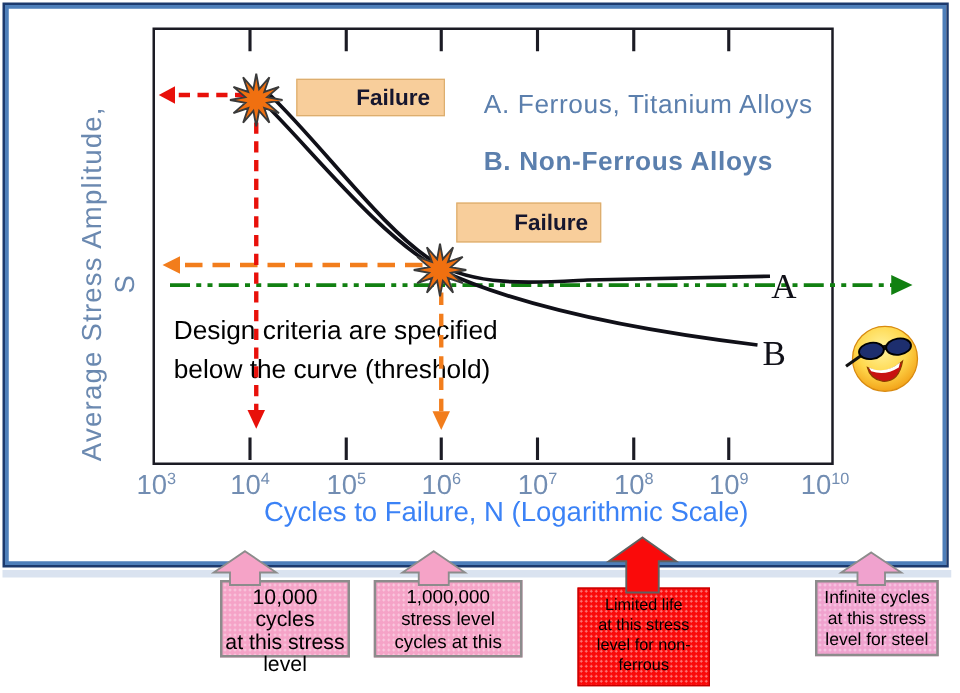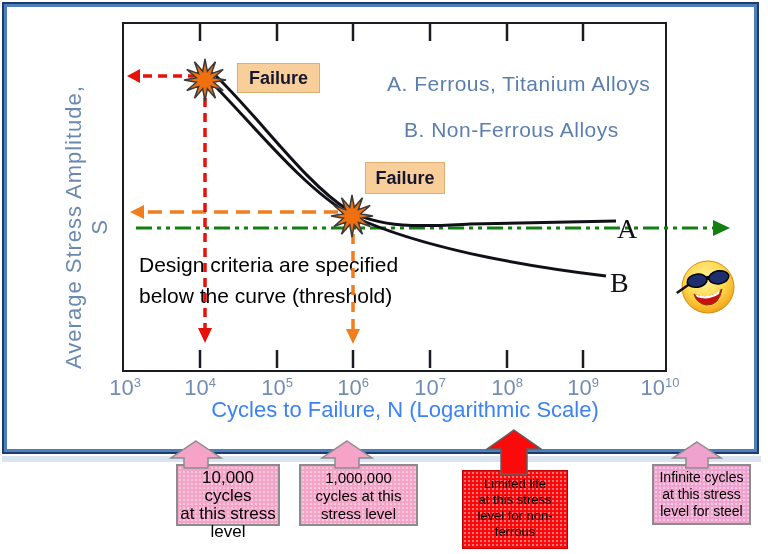--- a/index.html
+++ b/index.html
@@ -12,21 +12,21 @@
   .y-label{position:absolute;left:-63px;top:201px;width:300px;text-align:center;
            font-size:22px;letter-spacing:1px;color:#6B89B0;transform:rotate(-90deg);}
   .x-label{position:absolute;left:175px;top:397px;width:460px;text-align:center;
            font-size:22px;color:#3b82f6;}
   .xtick{position:absolute;top:375px;transform:translateX(-50%);font-size:22px;color:#728DB2;}
   .xtick sup{font-size:13px;}
   .legend-line{position:absolute;font-size:21px;color:#5B7FAD;letter-spacing:0.5px;}
   .note{position:absolute;left:139px;top:249px;font-size:21px;line-height:31px;color:#000000;}
   .failure-box{position:absolute;background:#F8CE9B;border:1px solid #DDAE6F;
                color:#16162E;font-weight:bold;font-size:18px;text-align:right;
-               display:flex;align-items:center;justify-content:center;}
+               display:flex;align-items:center;justify-content:center;padding-left:36px;}
   .fb1{left:237px;top:63px;width:81px;height:28px;}
   .fb2{left:365px;top:162px;width:78px;height:30px;}
   .svg-layer{position:absolute;left:0;top:0;width:768px;height:554px;pointer-events:none;}
   .callout{position:absolute;text-align:center;color:#000;
            background-image:radial-gradient(rgba(255,255,255,.45) 1px, transparent 1px);
            background-size:4px 4px;}
   .pinkbox{background-color:#F5A3C7;border:2px solid #8C8C8C;}
   .co1{left:148px;top:464px;width:100px;height:55px;font-size:17px;line-height:18px;padding-top:3px;margin-left:28px;}
   .co2{left:299px;top:464px;width:115px;height:55px;font-size:15px;line-height:18px;padding-top:3px;}
   .co3{left:462px;top:470px;width:104px;height:72px;background-color:#FA0A0A;border:1px solid #C00000;
@@ -52,21 +52,21 @@
   <span class="xtick" style="left:277px"><span>10</span><sup>5</sup></span>
   <span class="xtick" style="left:353px"><span>10</span><sup>6</sup></span>
   <span class="xtick" style="left:430px"><span>10</span><sup>7</sup></span>
   <span class="xtick" style="left:507px"><span>10</span><sup>8</sup></span>
   <span class="xtick" style="left:583px"><span>10</span><sup>9</sup></span>
   <span class="xtick" style="left:660px"><span>10</span><sup>10</sup></span>
 
   <div class="x-label">Cycles to Failure, N (Logarithmic Scale)</div>
 
   <div class="legend-line" style="left:387px;top:72px;">A. Ferrous, Titanium Alloys</div>
-  <div class="legend-line" style="left:404px;top:118px;">B. Non-Ferrous Alloys</div>
+  <div class="legend-line" style="left:387px;top:118px;font-weight:bold;">B. Non-Ferrous Alloys</div>
 
   <div class="note">
     <div>Design criteria are specified</div>
     <div>below the curve (threshold)</div>
   </div>
 
   <svg class="svg-layer" viewBox="0 0 768 554">
 
     <g stroke="#1B1B24" stroke-width="2.5">
       <line x1="200" y1="24" x2="200" y2="41"></line>
@@ -130,22 +130,22 @@
     <path d="M 18,38 Q 31,44 43,34 L 42,38 Q 31,45 20,41 Z" fill="#FFFFFF"></path>
   </svg>
 
   <div class="callout pinkbox co1">
     <div>10,000 cycles</div>
     <div>at this stress</div>
     <div>level</div>
   </div>
   <div class="callout pinkbox co2">
     <div>1,000,000</div>
+    <div>stress level</div>
     <div>cycles at this</div>
-    <div>stress level</div>
   </div>
   <div class="callout co3">
     <div>Limited life</div>
     <div>at this stress</div>
     <div>level for non-</div>
     <div>ferrous</div>
   </div>
   <div class="callout co4">
     <div>Infinite cycles</div>
     <div>at this stress</div>

